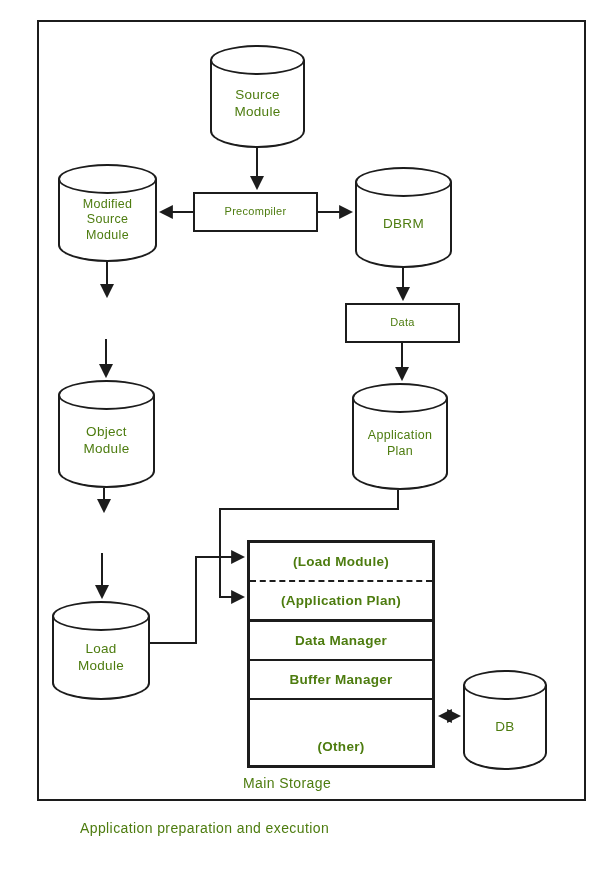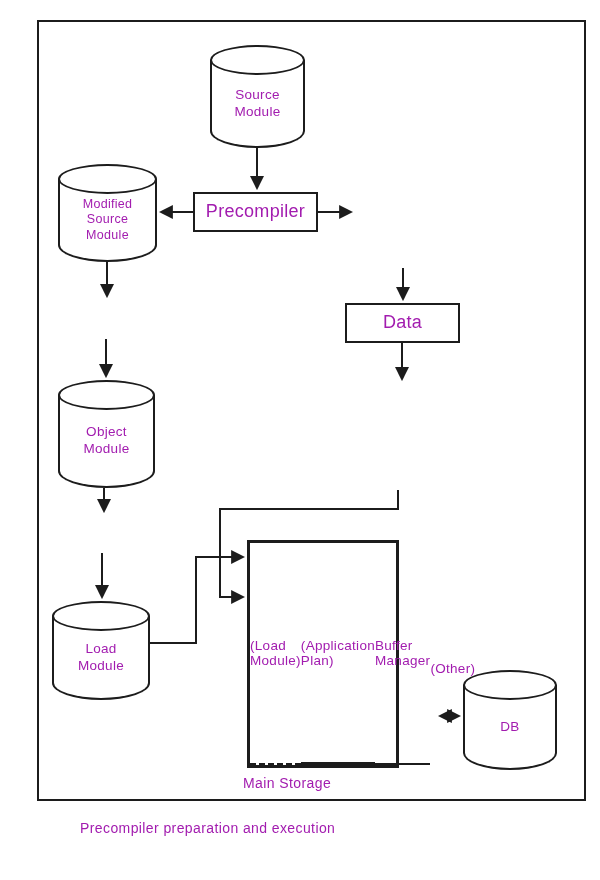--- a/index.html
+++ b/index.html
@@ -2,21 +2,21 @@
 <html style="--ink: #1c1c1c; --paper: #ffffff;"><head>
 <meta charset="utf-8">
 <style>
   :root { --ink:#1c1c1c; --paper:#ffffff; }
   * { box-sizing: border-box; }
   html,body { margin:0; padding:0; background:var(--paper); }
   .page {
     position:relative; width:600px; height:880px;
     background:var(--paper);
     font-family:"Liberation Sans", sans-serif;
-    color:#a21caf; overflow:hidden;
+    color:#4d7c0f; overflow:hidden;
   }
   .frame {
     position:absolute; left:37px; top:20px; width:549px; height:781px;
     border:2.5px solid var(--ink); background:transparent;
   }
   svg.wires { position:absolute; left:0; top:0; width:600px; height:880px;
     z-index:5; pointer-events:none; }
 
   
   .cyl { position:absolute; z-index:2; }
@@ -37,28 +37,28 @@
     text-align:center; white-space:pre-line;
     font-size:13.5px; line-height:1.25; letter-spacing:0.3px;
   }
 
   
   .rbox {
     position:absolute; z-index:2;
     border:2.5px solid var(--ink); background:var(--paper);
     display:flex; align-items:center; justify-content:center;
     text-align:left; white-space:pre-line;
-    font-size:18px; line-height:1.2; letter-spacing:0.3px;
+    font-size:11px; line-height:1.2; letter-spacing:0.3px;
   }
 
   
   .ms {
-    position:absolute; left:247px; top:540px; width:152px; height:228px;
+    position:absolute; left:247px; top:540px; width:188px; height:228px;
     border:3px solid var(--ink); background:var(--paper);
-    display:flex; flex-direction:row; z-index:2;
+    display:flex; flex-direction:column; z-index:2;font-weight:bold;
   }
   .ms .row {
     flex:1; display:flex; align-items:center; justify-content:center;
     font-size:13.5px; letter-spacing:0.3px;
     border-bottom:2px solid var(--ink);
   }
   .ms .row.dashed { border-bottom:2.5px dashed var(--ink); }
   .ms .row.thick  { border-bottom:3px solid var(--ink); }
   .ms .row:last-child { border-bottom:none;margin-top:28px; }
 
@@ -108,48 +108,60 @@
   </div>
 
   <div class="cyl" style="left:58px;top:164px;width:99px;height:98px">
     <span class="ctop"></span>
     <span class="cbody"></span>
     <span class="clabel" style="font-size:12.5px">Modified
 Source
 Module</span>
   </div>
 
+  <div class="cyl" style="left:355px;top:167px;width:97px;height:101px">
+    <span class="ctop"></span>
+    <span class="cbody"></span>
+    <span class="clabel">DBRM</span>
+  </div>
 
   <div class="cyl" style="left:58px;top:380px;width:97px;height:108px">
     <span class="ctop"></span>
     <span class="cbody"></span>
     <span class="clabel">Object
 Module</span>
   </div>
 
+  <div class="cyl" style="left:352px;top:383px;width:96px;height:107px">
+    <span class="ctop"></span>
+    <span class="cbody"></span>
+    <span class="clabel" style="font-size:12.5px">Application
+Plan</span>
+  </div>
 
   <div class="cyl" style="left:52px;top:601px;width:98px;height:99px">
     <span class="ctop"></span>
     <span class="cbody"></span>
     <span class="clabel">Load
 Module</span>
   </div>
 
-  <div class="cyl" style="left:463px;top:670px;width:94px;height:100px">
+  <div class="cyl" style="left:463px;top:670px;width:84px;height:100px">
     <span class="ctop"></span>
     <span class="cbody"></span>
     <span class="clabel">DB</span>
   </div>
 
   <div class="rbox" style="left:193px;top:192px;width:125px;height:40px">Precompiler</div>
   <div class="rbox" style="left:345px;top:303px;width:115px;height:40px">Data</div>
 
   <div class="ms">
     <div class="row dashed">(Load Module)</div>
     <div class="row thick">(Application Plan)</div>
+    <div class="row">Data Manager</div>
     <div class="row">Buffer Manager</div>
     <div class="row">(Other)</div>
   </div>
   <div class="ms-label">Main Storage</div>
 
-  <div class="caption">Precompiler preparation and execution</div>
+  <div class="caption">Application preparation and execution</div>
 
 </div>
 
 </body></html>

